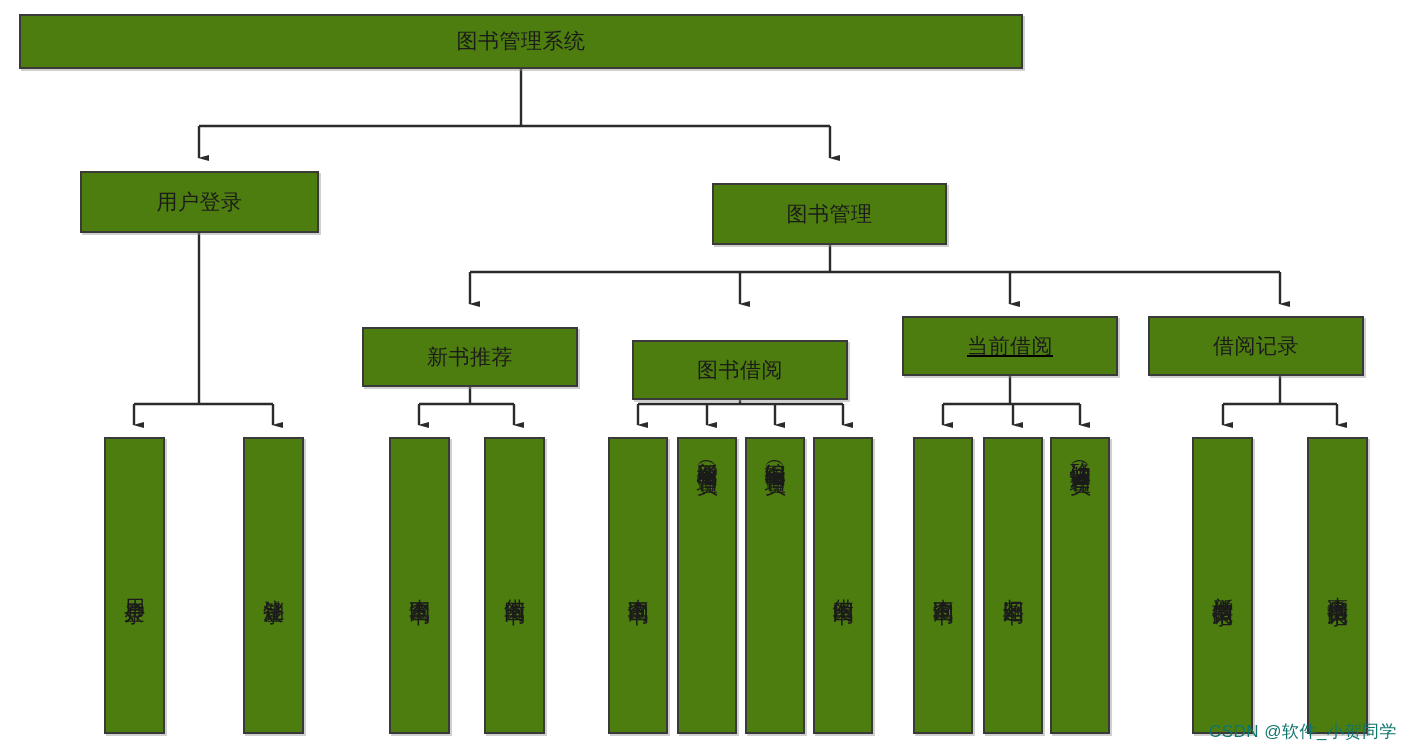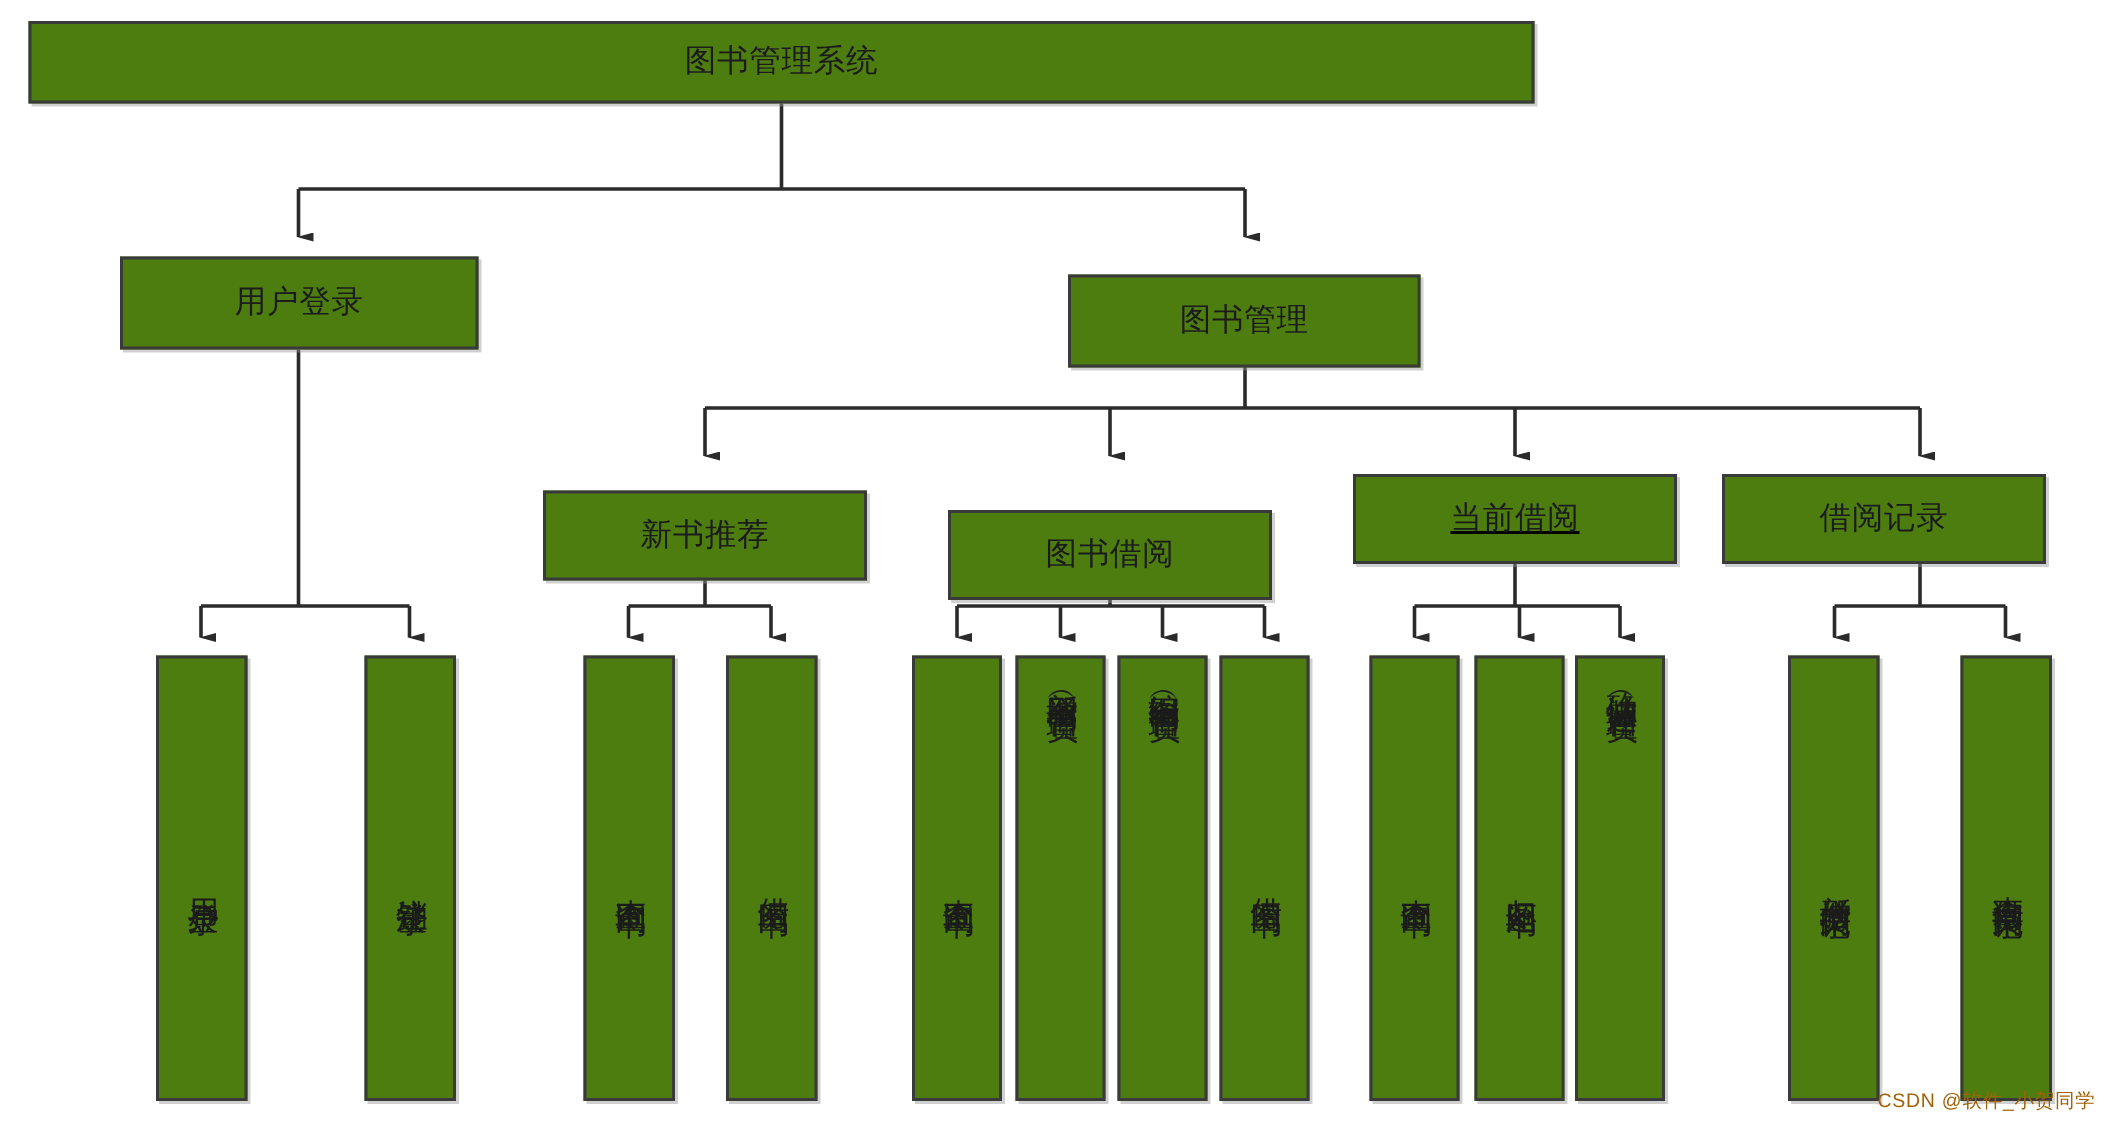--- a/index.html
+++ b/index.html
@@ -59,22 +59,22 @@
     white-space: nowrap;
   }
   .node.vertical.centered {
     align-items: center;
     padding-top: 0;
   }
   .watermark {
     position: absolute;
     right: 8px;
     bottom: 4px;
-    color: #a16207;
-    font-size: 13px;
+    color: #0f766e;
+    font-size: 17px;
     letter-spacing: 0.5px;
     white-space: nowrap;
     font-family: "Liberation Sans", sans-serif;
   }
 </style>
 </head>
 <body>
 
 <div id="diagram-root">
 

